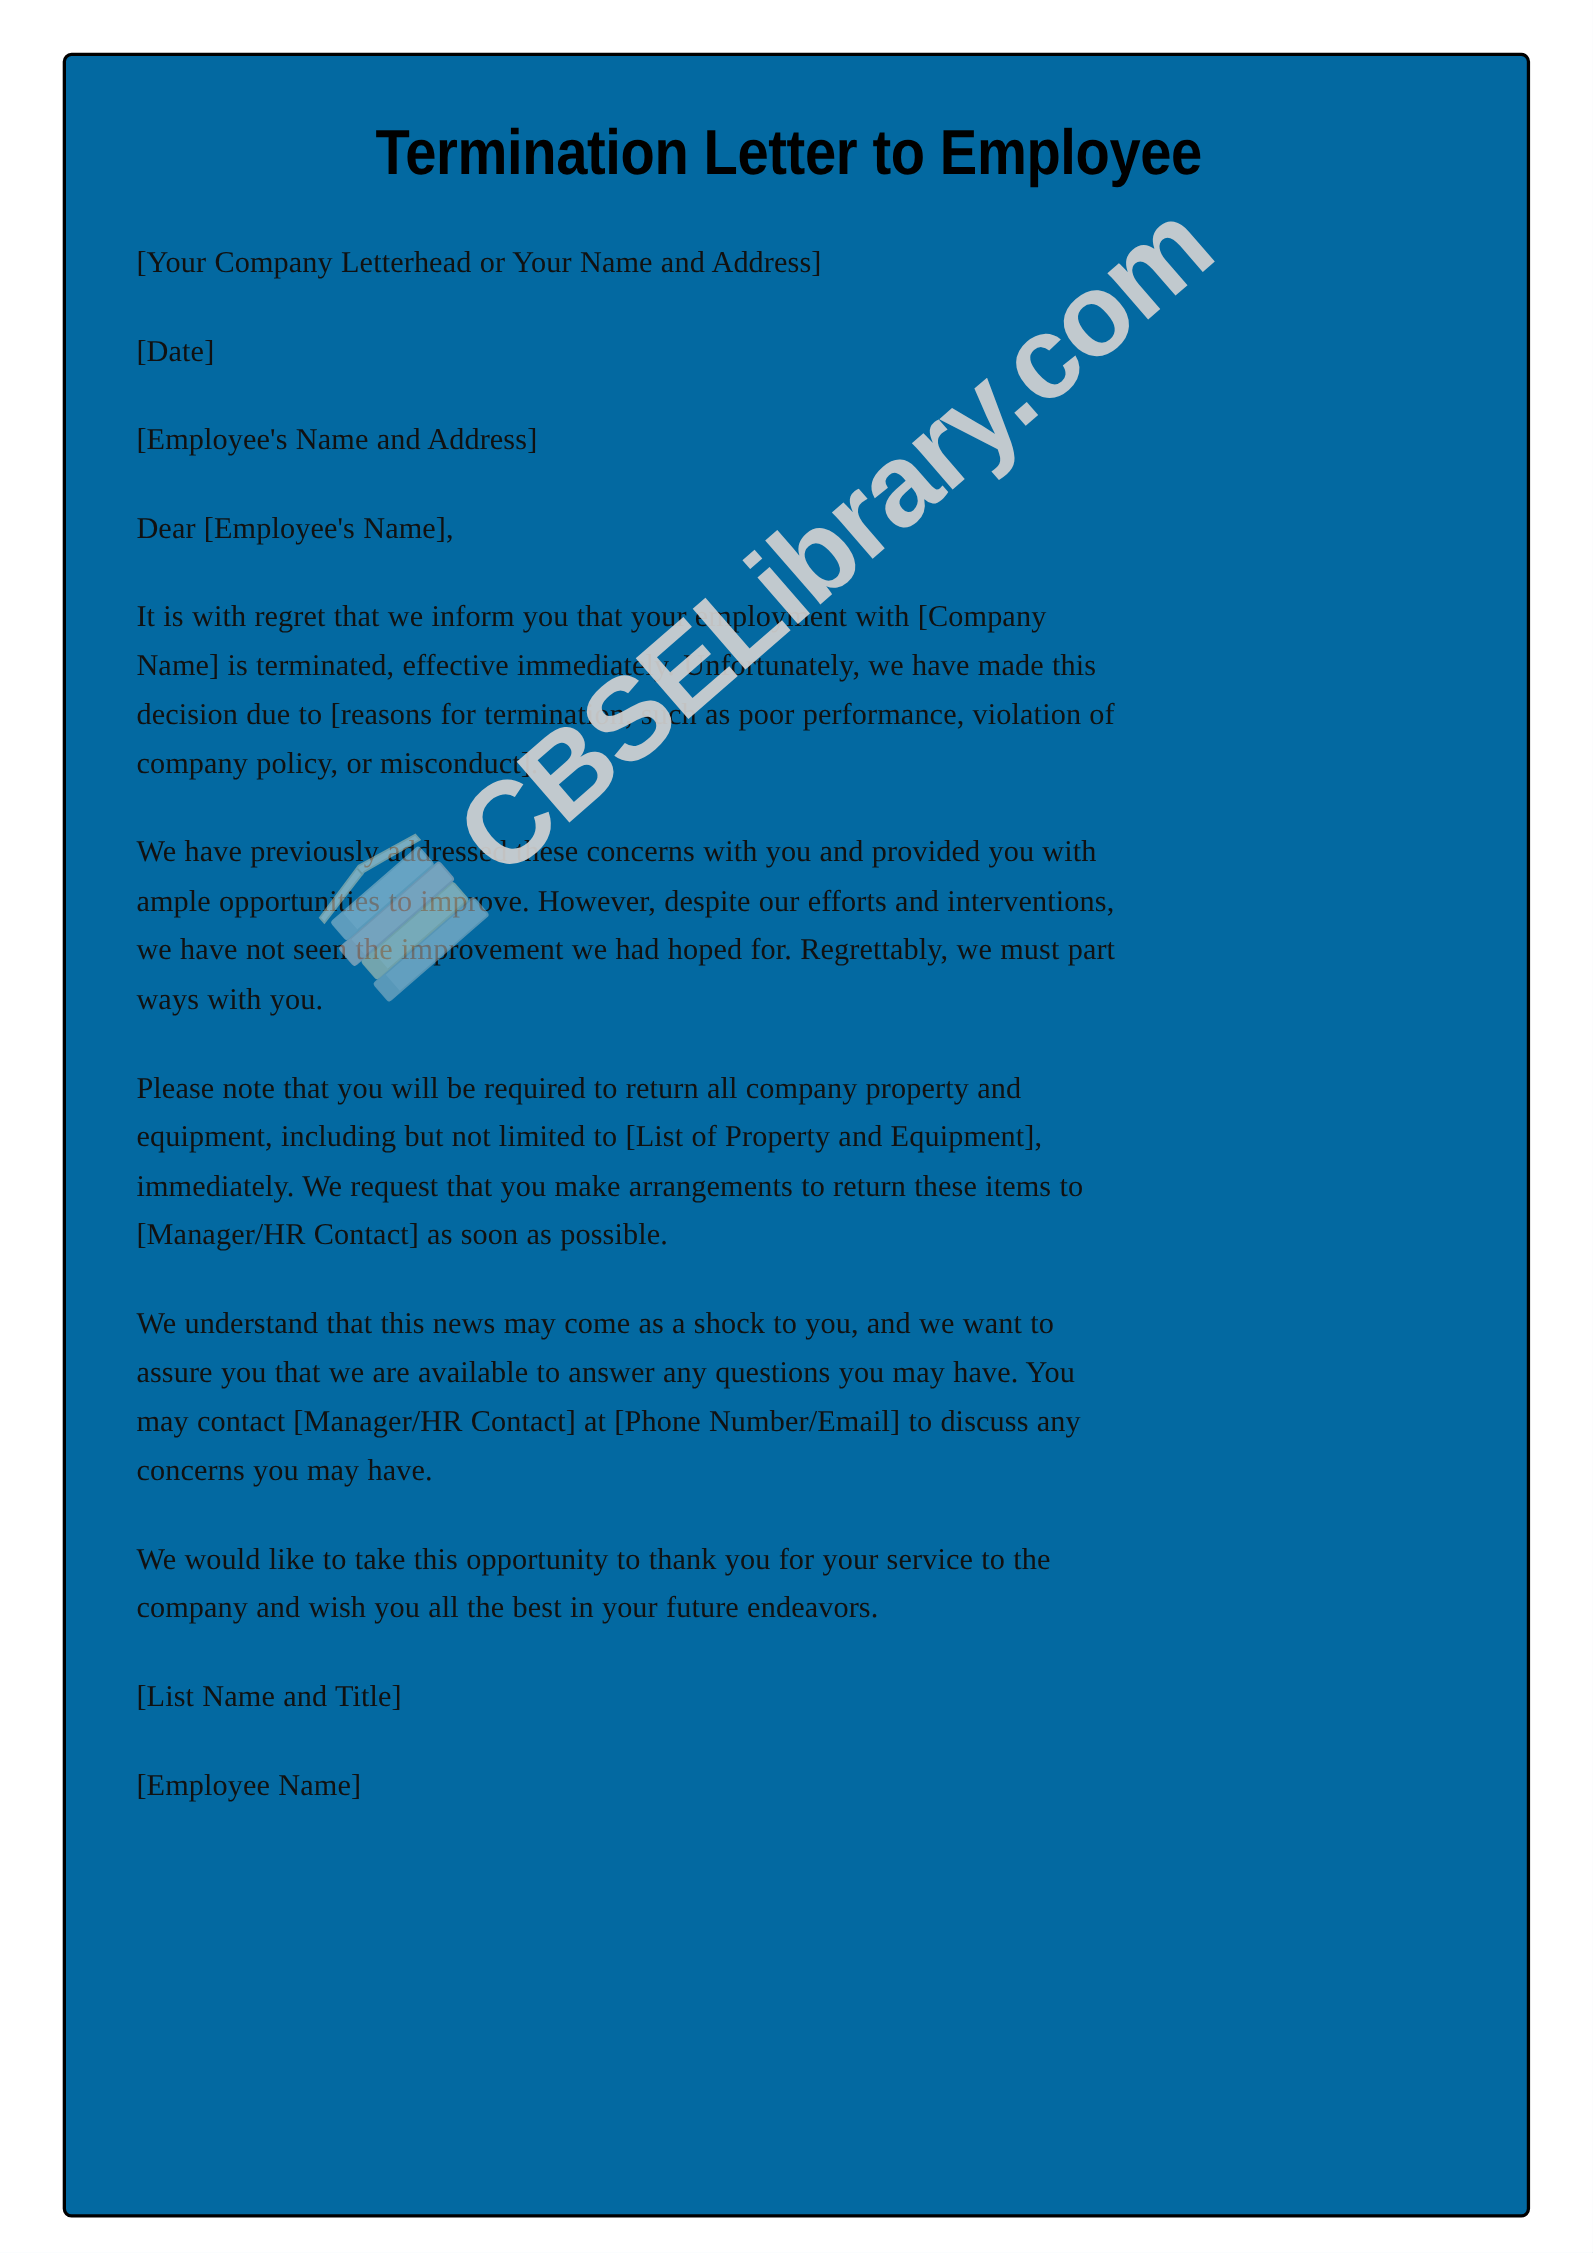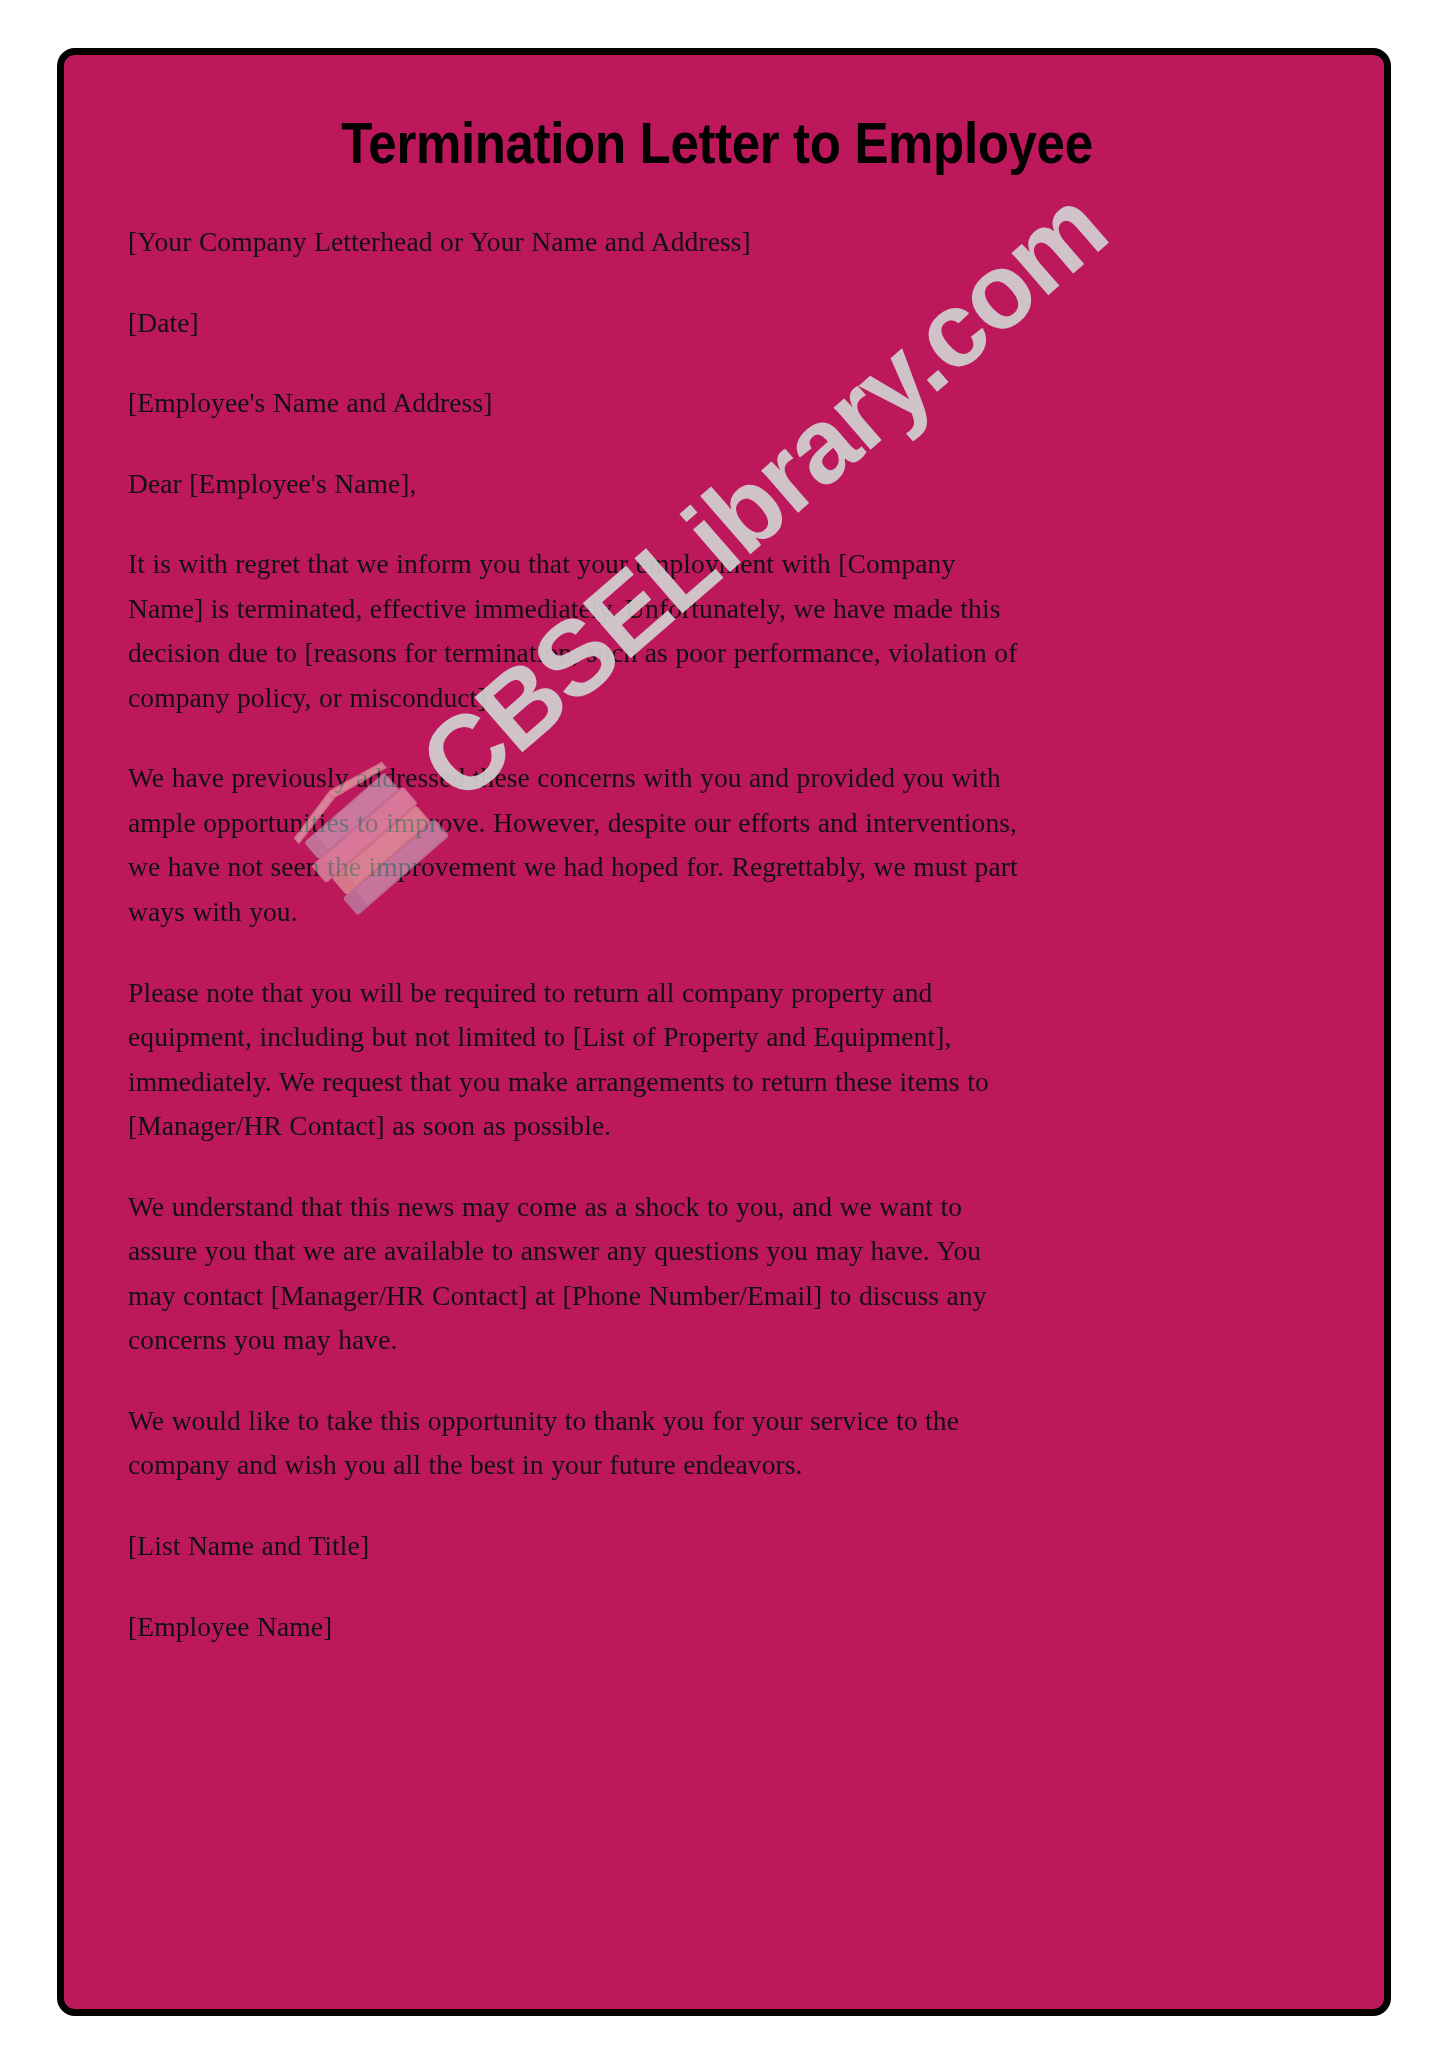--- a/index.html
+++ b/index.html
@@ -25,23 +25,23 @@
     box-sizing: border-box;
   }
 
   #doc-frame {
     position: absolute;
     left: 57px;
     top: 48px;
     width: 1334px;
     height: 1968px;
     box-sizing: border-box;
-    border: 7px solid #000000;
-    border-radius: 18px;
-    background: #be185d;
+    border: 3px solid #000000;
+    border-radius: 8px;
+    background: #0369a1;
     overflow: hidden;
   }
 
   
   #content {
     position: absolute;
     left: 0;
     top: 0;
     width: 100%;
     height: 100%;

